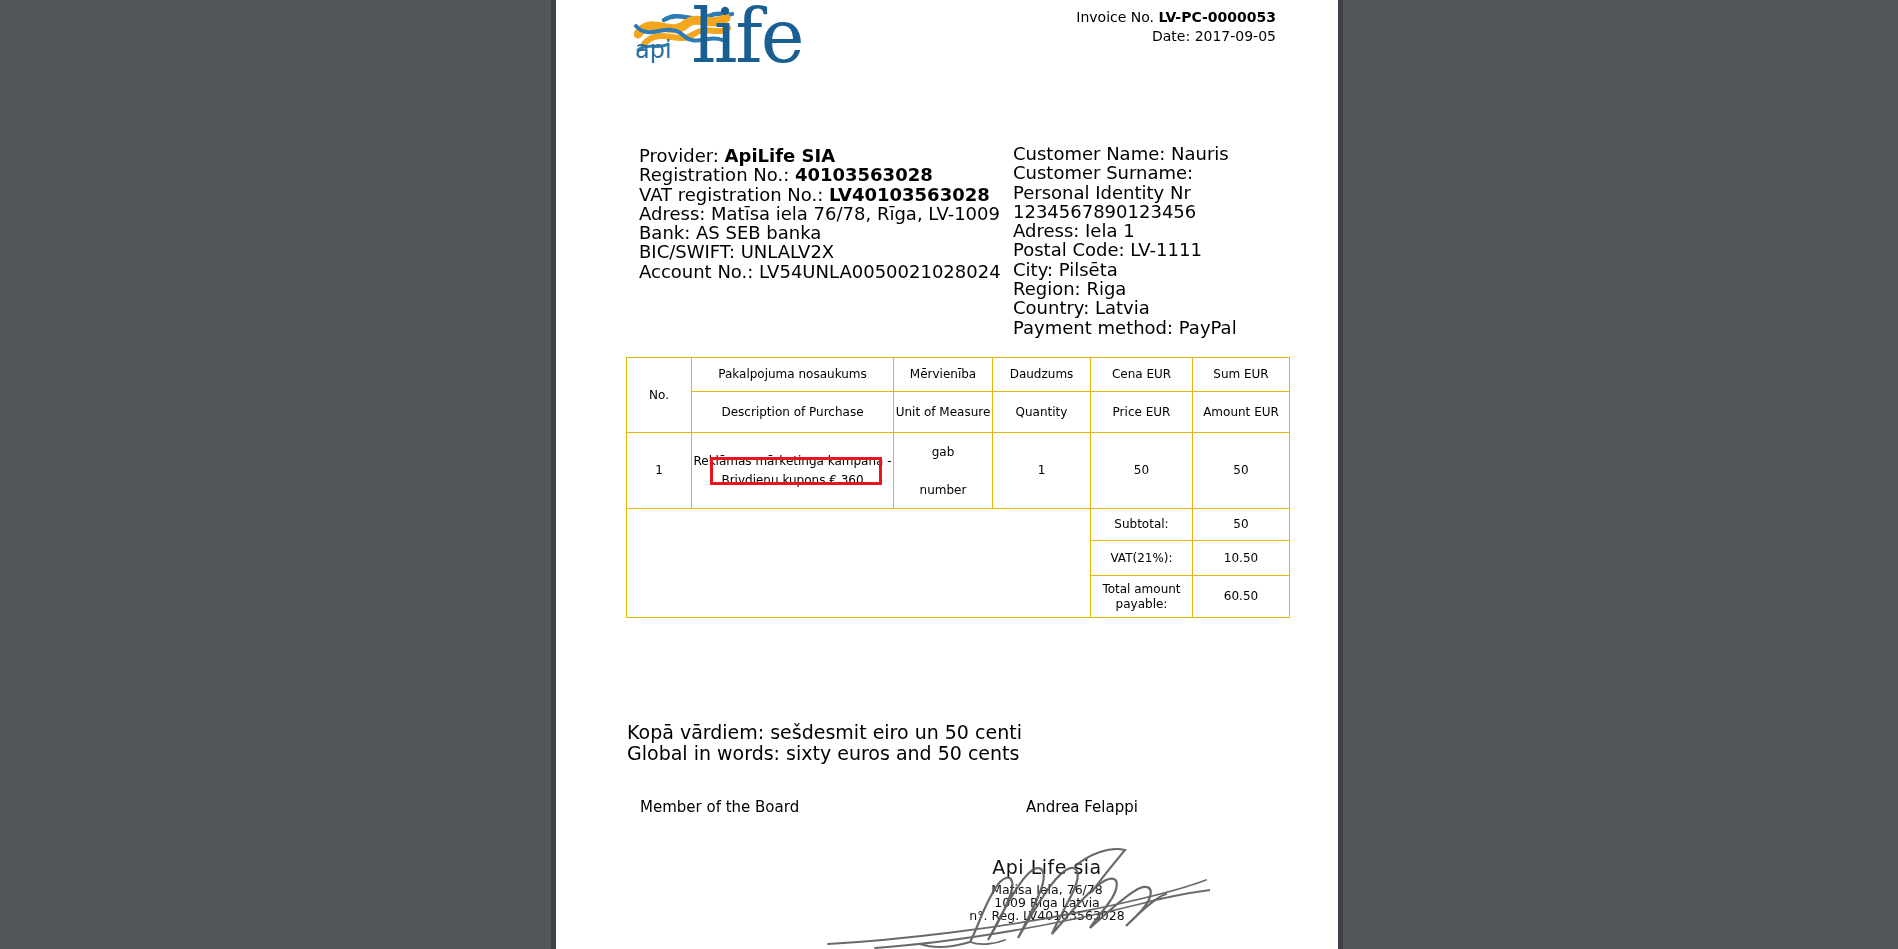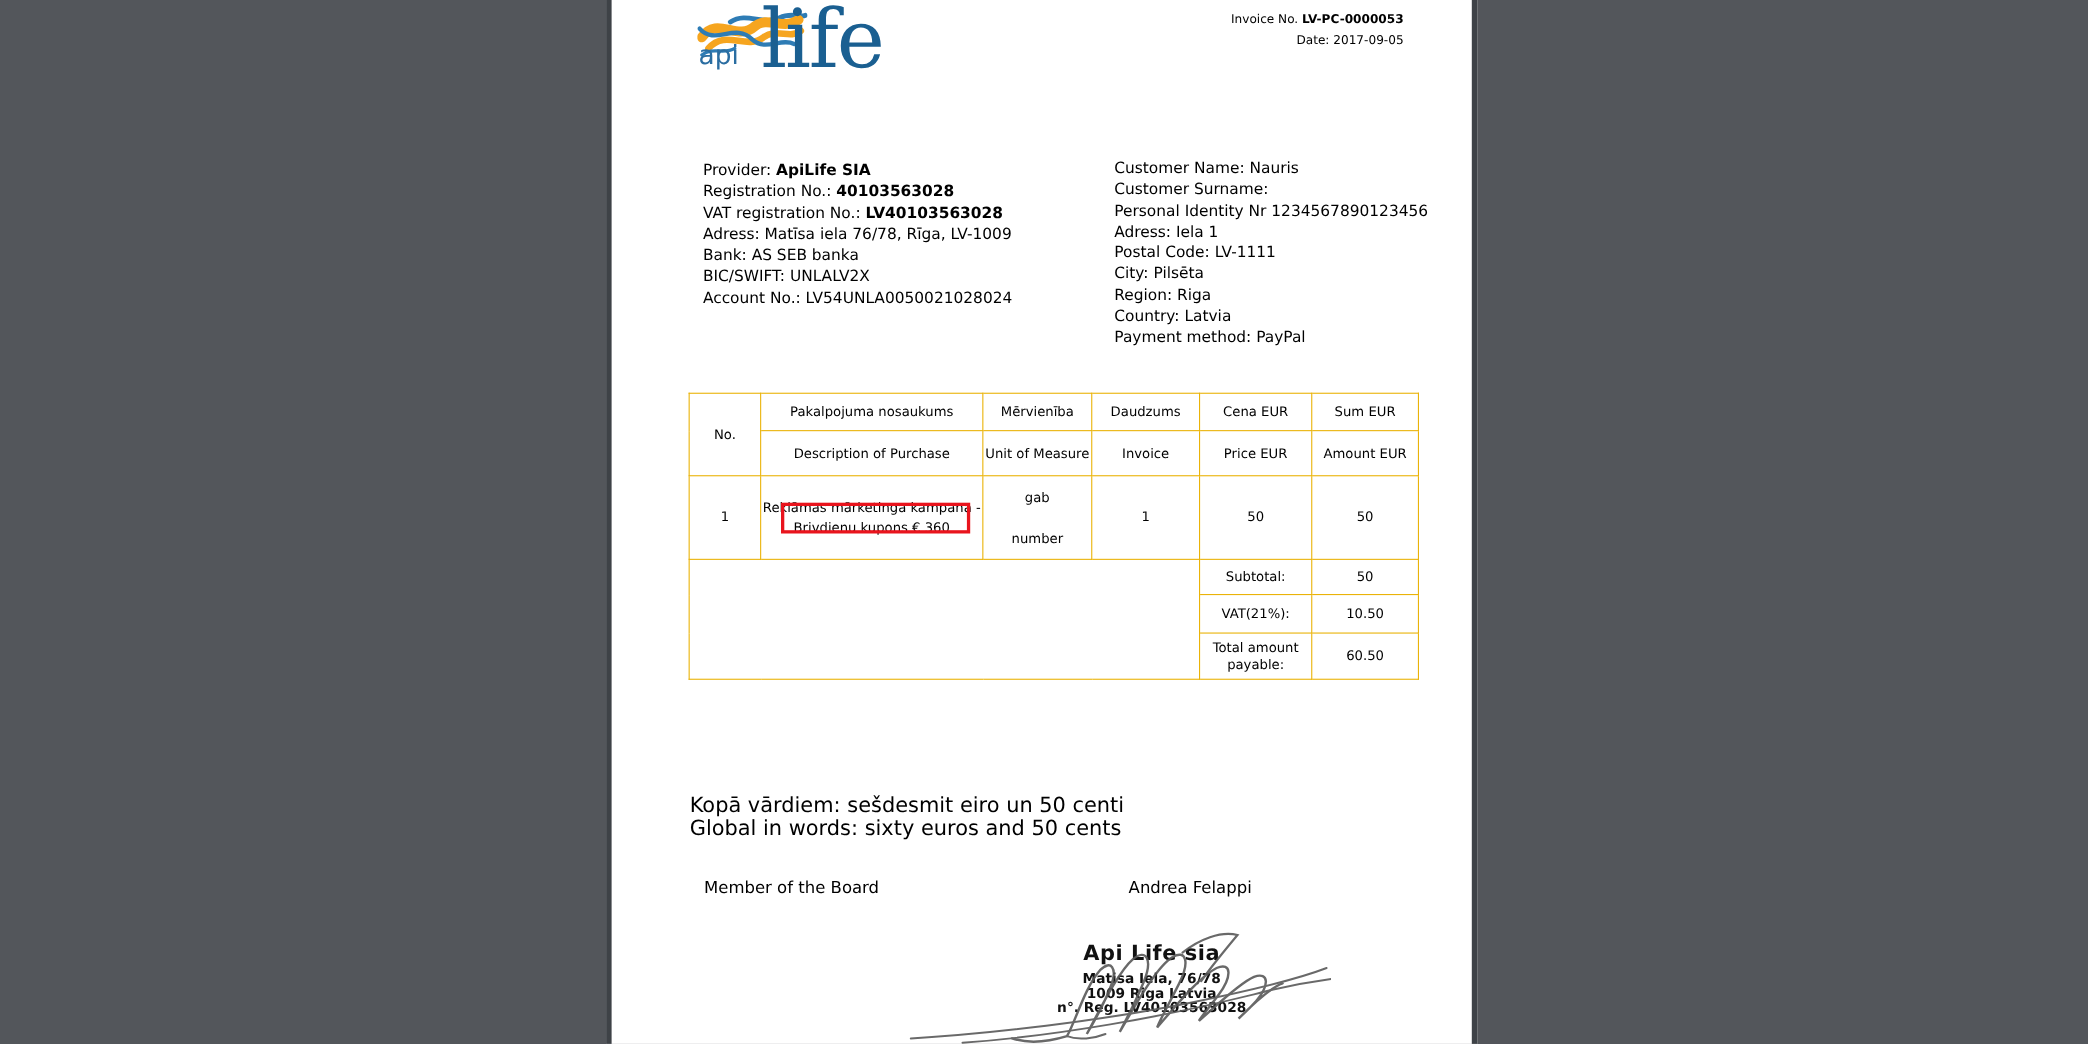--- a/index.html
+++ b/index.html
@@ -24,25 +24,25 @@
     font-size:24px; color:#2a6da1; letter-spacing:0px;
   }
   .logo .life {
     position:absolute; left:58px; top:-14px;
     font-family:"DejaVu Serif", serif;
     font-size:74px; line-height:1.2; color:#1a5f91; letter-spacing:-2px;
   }
   
   .inv-head {
     position:absolute; right:62px; top:8px;
-    text-align:right; font-size:11px; line-height:19px;
+    text-align:right; font-size:14px; line-height:19px;
   }
   .inv-head b { font-weight:bold; }
   
-  .party { position:absolute; font-size:14px; line-height:19.3px; }
+  .party { position:absolute; font-size:18px; line-height:19.3px; }
   .provider { left:83px; top:146px; }
   .customer { left:412px; top:144px;margin-left:45px; }
   .party strong { font-weight:bold; }
   
   .inv-table-wrap { position:absolute; left:70px; top:357px; }
   table.inv {
     border-collapse:collapse; table-layout:fixed;
     font-size:12px; line-height:15px;
   }
   table.inv th, table.inv td {
@@ -64,21 +64,21 @@
   
   .notes  { position:absolute; left:71px; top:638px; font-size:15px; line-height:21px; }
   .words  { position:absolute; left:71px; top:722px; font-size:19px; line-height:21px; }
   
   .signatories { position:absolute; left:0; top:798px; width:100%; font-size:15px; }
   .sig-left  { position:absolute; left:84px; }
   .sig-right { position:absolute; left:470px; }
   
   .stamp {
     position:absolute; left:366px; top:856px; width:250px;
-    text-align:center; font-weight:bold; color:#111;
+    text-align:center; font-weight:normal; color:#111;
   }
   .stamp .company { font-size:19px; line-height:22px; letter-spacing:0.5px; margin-bottom:5px; }
   .stamp .line { font-size:12.5px; line-height:13px; }
   .signature-svg { position:absolute; left:264px; top:836px; }
 </style>
 </head>
 <body>
 
 <div class="page">
 
@@ -136,21 +136,21 @@
         <th rowspan="2">No.</th>
         <th>Pakalpojuma nosaukums</th>
         <th>Mērvienība</th>
         <th>Daudzums</th>
         <th>Cena EUR</th>
         <th>Sum EUR</th>
       </tr>
       <tr class="r-h2">
         <th>Description of Purchase</th>
         <th>Unit of Measure</th>
-        <th>Invoice</th>
+        <th>Quantity</th>
         <th>Price EUR</th>
         <th>Amount EUR</th>
       </tr>
       <tr class="r-data">
         <td>1</td>
         <td class="desc-cell">
           <div>Reklāmas mārketinga kampana -</div>
           <div>Brivdienu kupons € 360</div>
           <div class="red-box"></div>
         </td>

